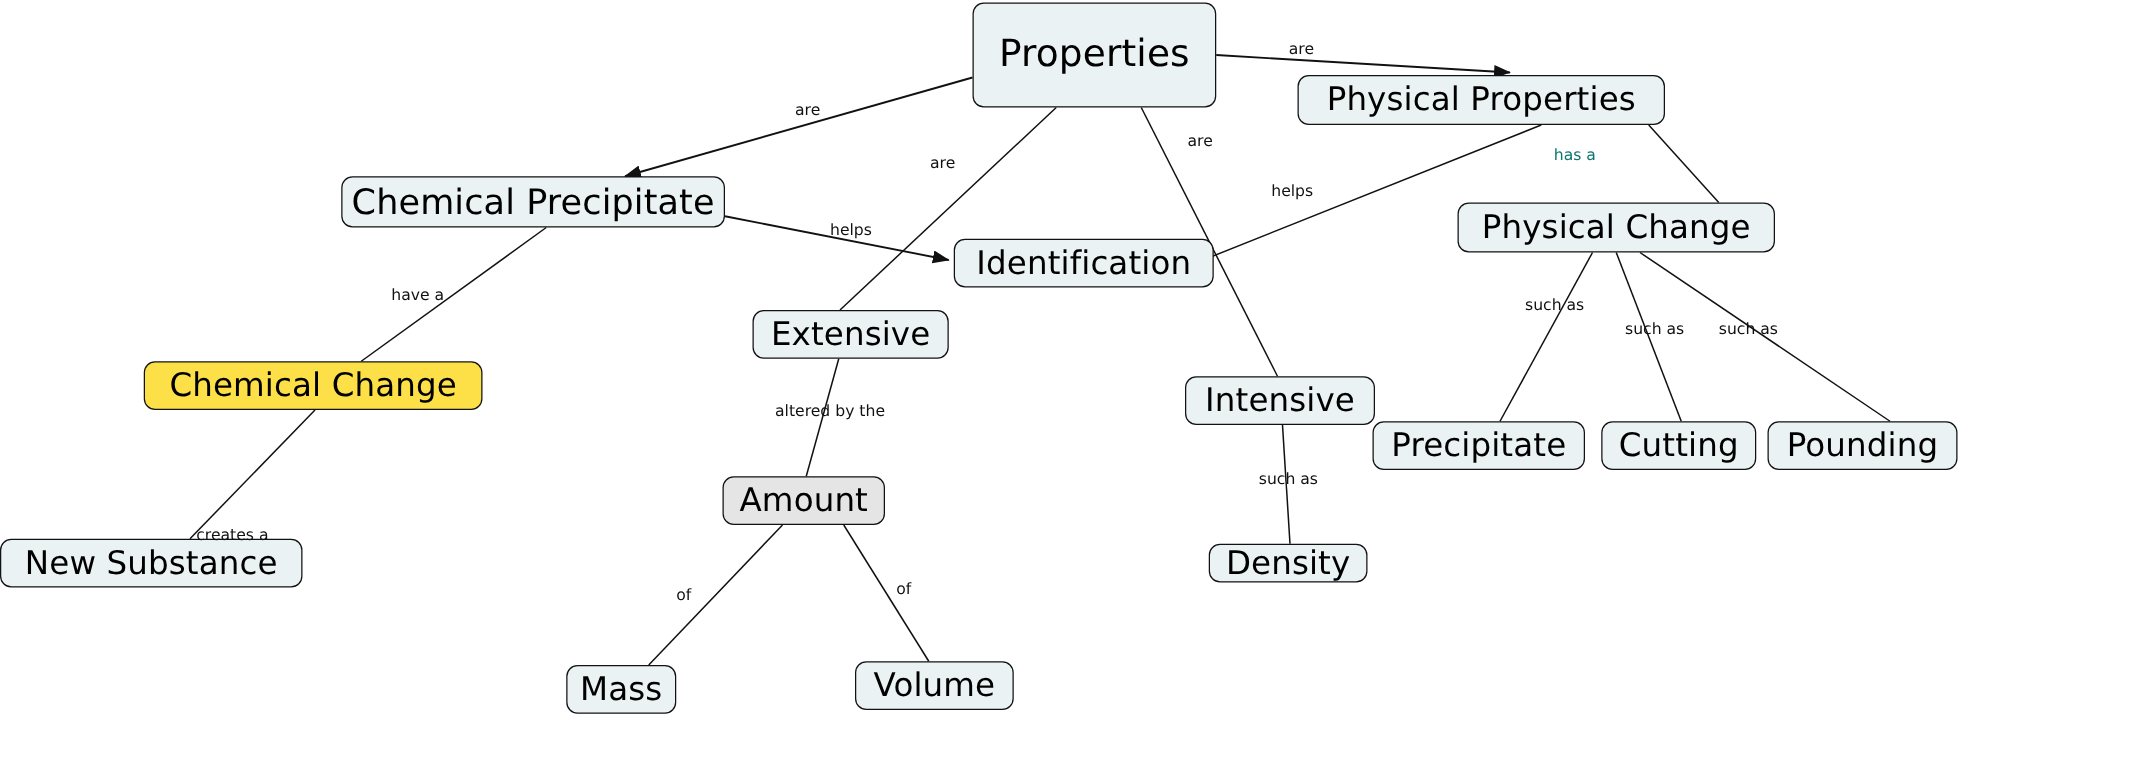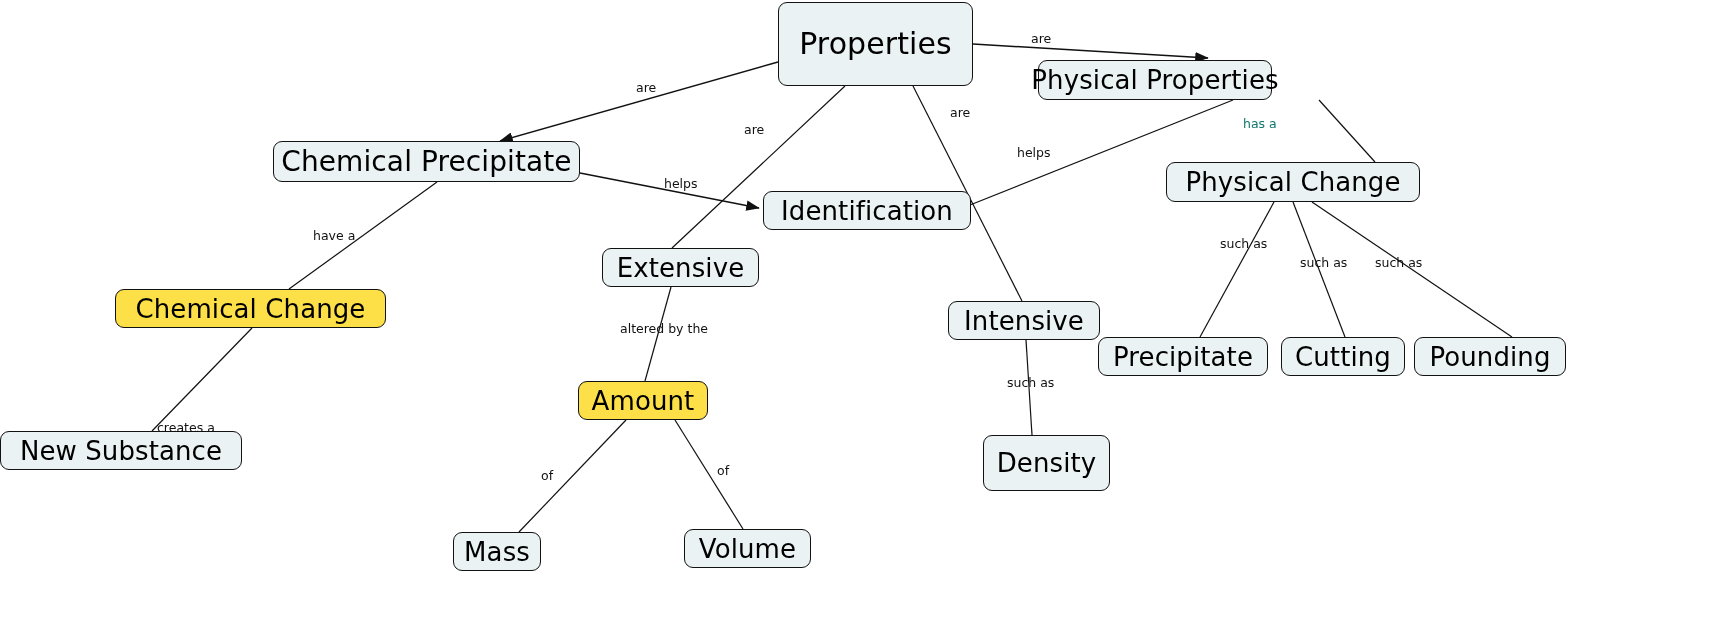--- a/index.html
+++ b/index.html
@@ -80,21 +80,21 @@
         <line x1="626" y1="420" x2="519" y2="532" stroke="#111111" stroke-width="1.2"></line>
         <line x1="675" y1="420" x2="743" y2="529" stroke="#111111" stroke-width="1.2"></line>
         <line x1="1026" y1="340" x2="1032" y2="435" stroke="#111111" stroke-width="1.2"></line>
       </g>
   </svg>
 
   <div id="node-layer">
       <div class="node" style="left: 778px; top: 2px; width: 195px; height: 84px; font-size: 30px; background: rgb(235, 242, 243); border-color: rgb(18, 18, 18);">
         <span class="node-label">Properties</span>
       </div>
-      <div class="node" style="left: 1038px; top: 60px; width: 234px; height: 40px; font-size: 26px; background: rgb(235, 242, 243); border-color: rgb(18, 18, 18);">
+      <div class="node" style="left: 1038px; top: 60px; width: 294px; height: 40px; font-size: 26px; background: rgb(235, 242, 243); border-color: rgb(18, 18, 18);">
         <span class="node-label">Physical Properties</span>
       </div>
       <div class="node" style="left: 273px; top: 141px; width: 307px; height: 41px; font-size: 28px; background: rgb(235, 242, 243); border-color: rgb(18, 18, 18);">
         <span class="node-label">Chemical Precipitate</span>
       </div>
       <div class="node" style="left: 1166px; top: 162px; width: 254px; height: 40px; font-size: 26px; background: rgb(235, 242, 243); border-color: rgb(18, 18, 18);">
         <span class="node-label">Physical Change</span>
       </div>
       <div class="node" style="left: 763px; top: 191px; width: 208px; height: 39px; font-size: 26px; background: rgb(235, 242, 243); border-color: rgb(18, 18, 18);">
         <span class="node-label">Identification</span>
@@ -110,27 +110,27 @@
       </div>
       <div class="node" style="left: 1098px; top: 337px; width: 170px; height: 39px; font-size: 26px; background: rgb(235, 242, 243); border-color: rgb(18, 18, 18);">
         <span class="node-label">Precipitate</span>
       </div>
       <div class="node" style="left: 1281px; top: 337px; width: 124px; height: 39px; font-size: 26px; background: rgb(235, 242, 243); border-color: rgb(18, 18, 18);">
         <span class="node-label">Cutting</span>
       </div>
       <div class="node" style="left: 1414px; top: 337px; width: 152px; height: 39px; font-size: 26px; background: rgb(235, 242, 243); border-color: rgb(18, 18, 18);">
         <span class="node-label">Pounding</span>
       </div>
-      <div class="node" style="left: 578px; top: 381px; width: 130px; height: 39px; font-size: 26px; background: #fde047; border-color: rgb(18, 18, 18);">
+      <div class="node" style="left: 578px; top: 381px; width: 130px; height: 39px; font-size: 26px; background: #e5e5e5; border-color: rgb(18, 18, 18);">
         <span class="node-label">Amount</span>
       </div>
       <div class="node" style="left: 0px; top: 431px; width: 242px; height: 39px; font-size: 26px; background: rgb(235, 242, 243); border-color: rgb(18, 18, 18);">
         <span class="node-label">New Substance</span>
       </div>
-      <div class="node" style="left: 967px; top: 435px; width: 127px; height: 56px; font-size: 26px; background: rgb(235, 242, 243); border-color: rgb(18, 18, 18); margin-left: 16px;">
+      <div class="node" style="left: 967px; top: 435px; width: 127px; height: 31px; font-size: 26px; background: rgb(235, 242, 243); border-color: rgb(18, 18, 18);">
         <span class="node-label">Density</span>
       </div>
       <div class="node" style="left: 453px; top: 532px; width: 88px; height: 39px; font-size: 26px; background: rgb(235, 242, 243); border-color: rgb(18, 18, 18);">
         <span class="node-label">Mass</span>
       </div>
       <div class="node" style="left: 684px; top: 529px; width: 127px; height: 39px; font-size: 26px; background: rgb(235, 242, 243); border-color: rgb(18, 18, 18);">
         <span class="node-label">Volume</span>
       </div>
     </div>
   <div id="label-layer">

